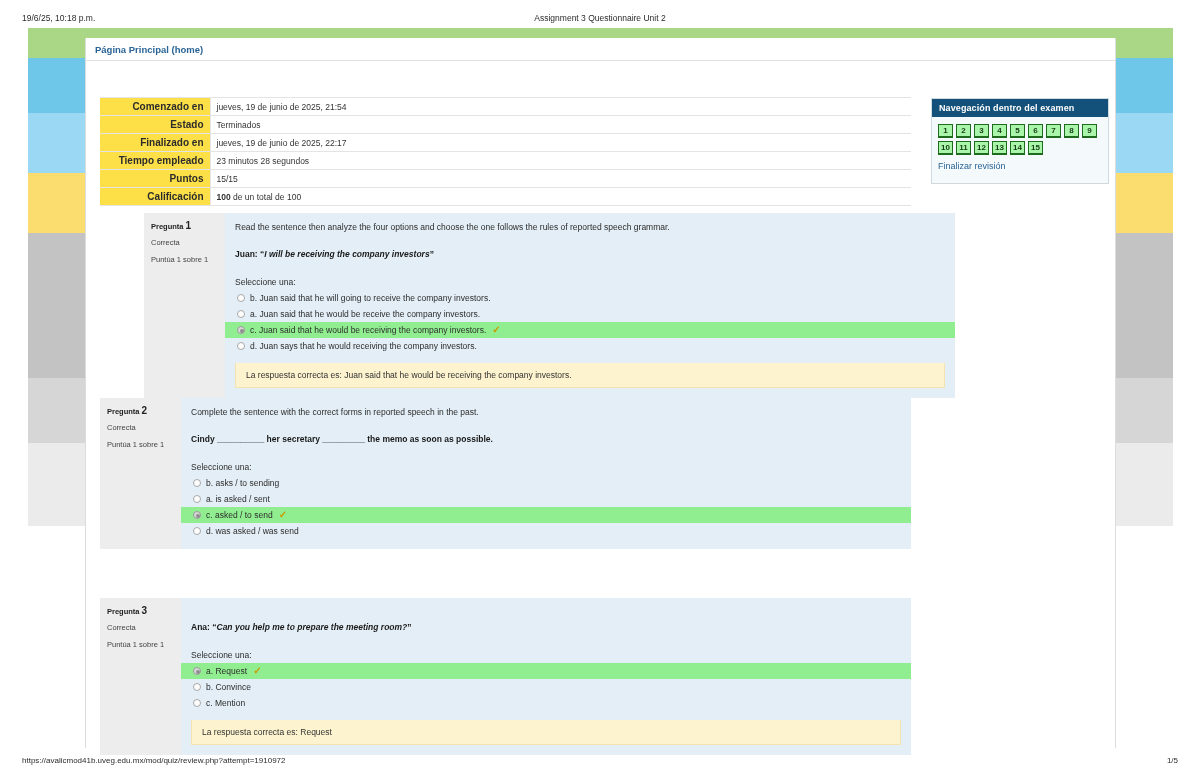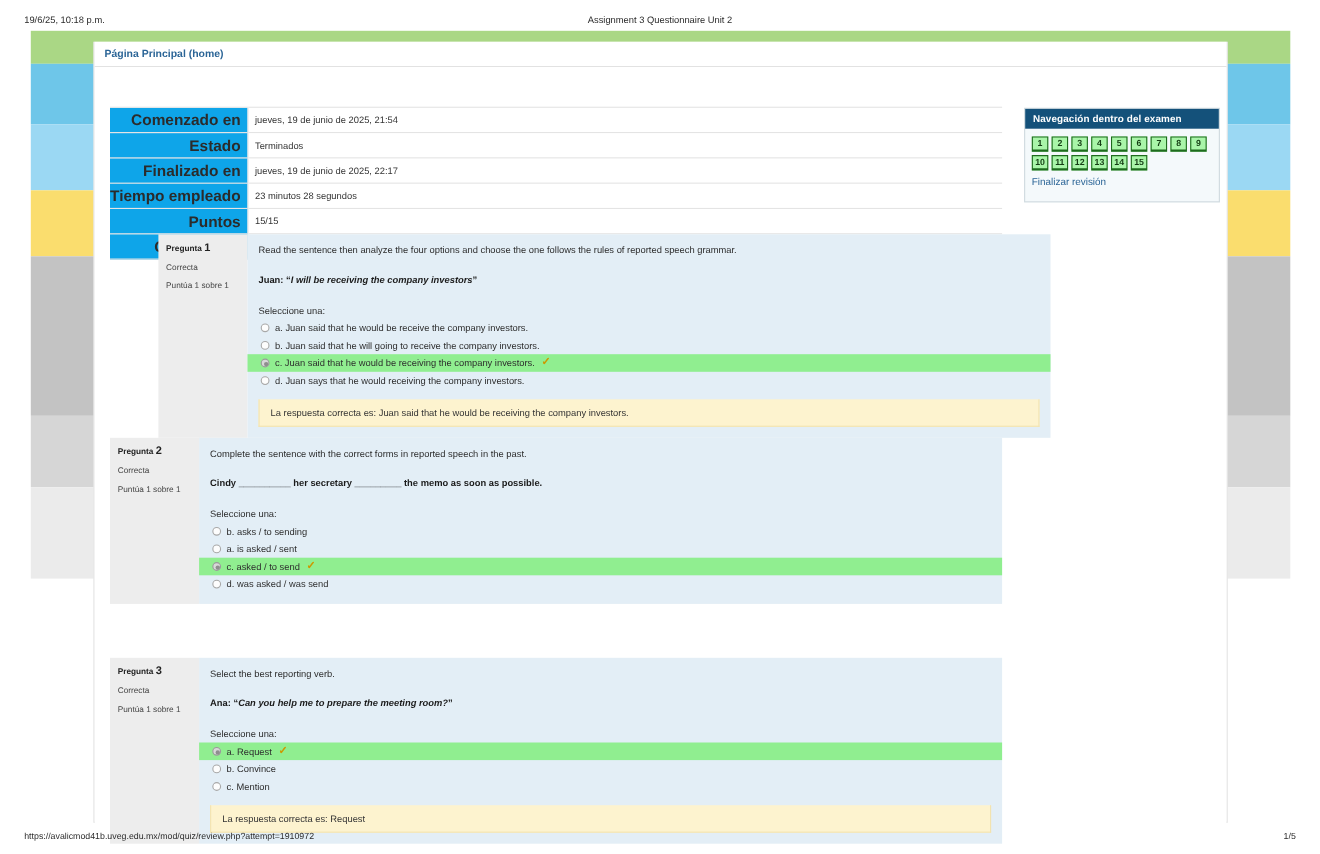--- a/index.html
+++ b/index.html
@@ -88,22 +88,22 @@
   .summary tr { border-bottom: 1px solid #e4e4e4; }
   .summary tr:first-child { border-top: 1px solid #e4e4e4; }
   .summary th {
     width: 110px;
     text-align: right;
     font-weight: bold;
     padding: 3px 6px 3px 0;
     color: #2b2b2b;
     white-space: nowrap;
     border-right: 1px solid #e4e4e4;
-    font-size: 14px;
-    background: #0ea5e9;
+    font-size: 10px;
+    background: #fde047;
   }
   .summary td {
     padding: 3px 0 3px 6px;
     color: #333;
   }
   .summary td b { font-weight: bold; }
 
   
   .navblock {
     position: absolute;
@@ -338,25 +338,25 @@
             <div class="q-state">Correcta</div>
             <div class="q-grade">Puntúa 1 sobre 1</div>
           </div>
           <div class="q-content">
             <div class="q-text">Read the sentence then analyze the four options and choose the one follows the rules of reported speech grammar.</div>
             <div class="q-prompt"><span>Juan: “</span><i>I will be receiving the company investors</i><span>”</span></div>
             <div class="q-selecc">Seleccione una:</div>
             <ul class="answers">
               <li class="answer">
                 <span class="radio"></span>
+                <span class="ans-label">b. Juan said that he will going to receive the company investors.</span>
+              </li>
+              <li class="answer">
+                <span class="radio"></span>
                 <span class="ans-label">a. Juan said that he would be receive the company investors.</span>
-              </li>
-              <li class="answer">
-                <span class="radio"></span>
-                <span class="ans-label">b. Juan said that he will going to receive the company investors.</span>
               </li>
               <li class="answer correct">
                 <span class="radio checked"></span>
                 <span class="ans-label">c. Juan said that he would be receiving the company investors.</span>
                 <span class="tick">✓</span>
               </li>
               <li class="answer">
                 <span class="radio"></span>
                 <span class="ans-label">d. Juan says that he would receiving the company investors.</span>
               </li>
@@ -401,21 +401,20 @@
       </div>
 
       <div class="question" style="top:537px;">
         <div class="q-inner">
           <div class="q-info">
             <div class="q-num"><span>Pregunta</span> <span class="big">3</span></div>
             <div class="q-state">Correcta</div>
             <div class="q-grade">Puntúa 1 sobre 1</div>
           </div>
           <div class="q-content">
-            <div class="q-text">Select the best reporting verb.</div>
             <div class="q-prompt"><span>Ana: “</span><i>Can you help me to prepare the meeting room?</i><span>”</span></div>
             <div class="q-selecc">Seleccione una:</div>
             <ul class="answers">
               <li class="answer correct">
                 <span class="radio checked"></span>
                 <span class="ans-label">a. Request</span>
                 <span class="tick">✓</span>
               </li>
               <li class="answer">
                 <span class="radio"></span>

